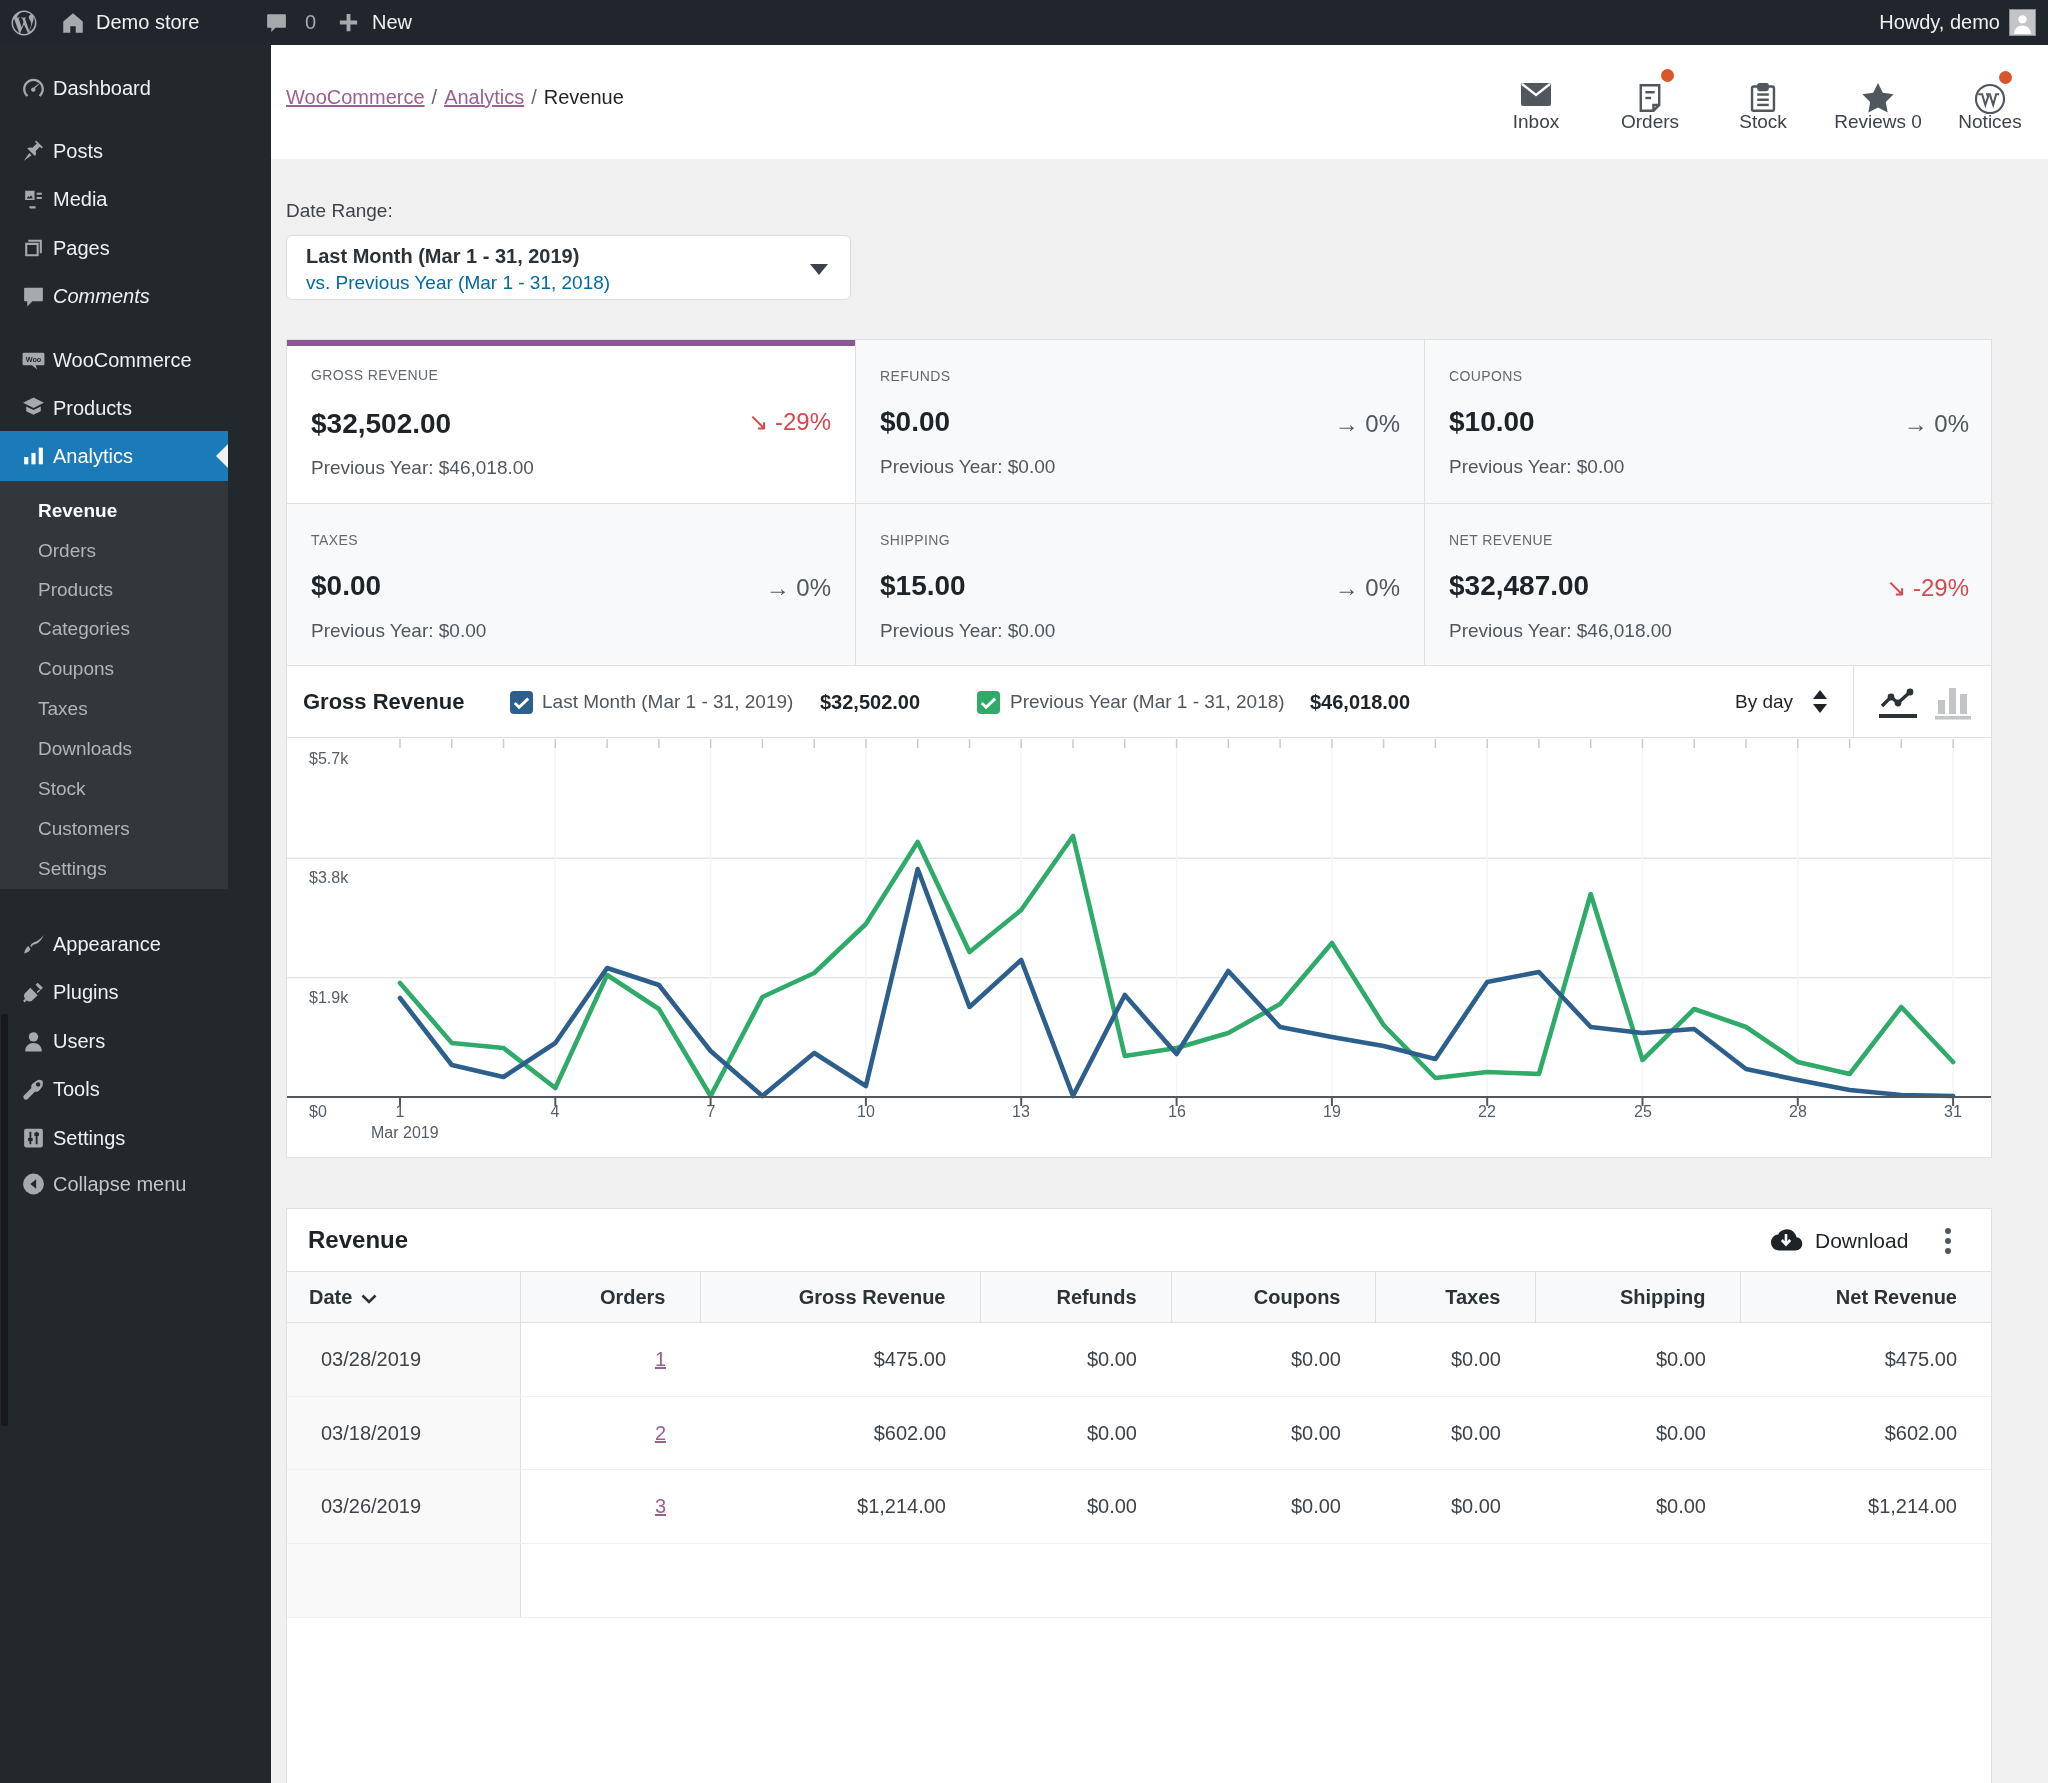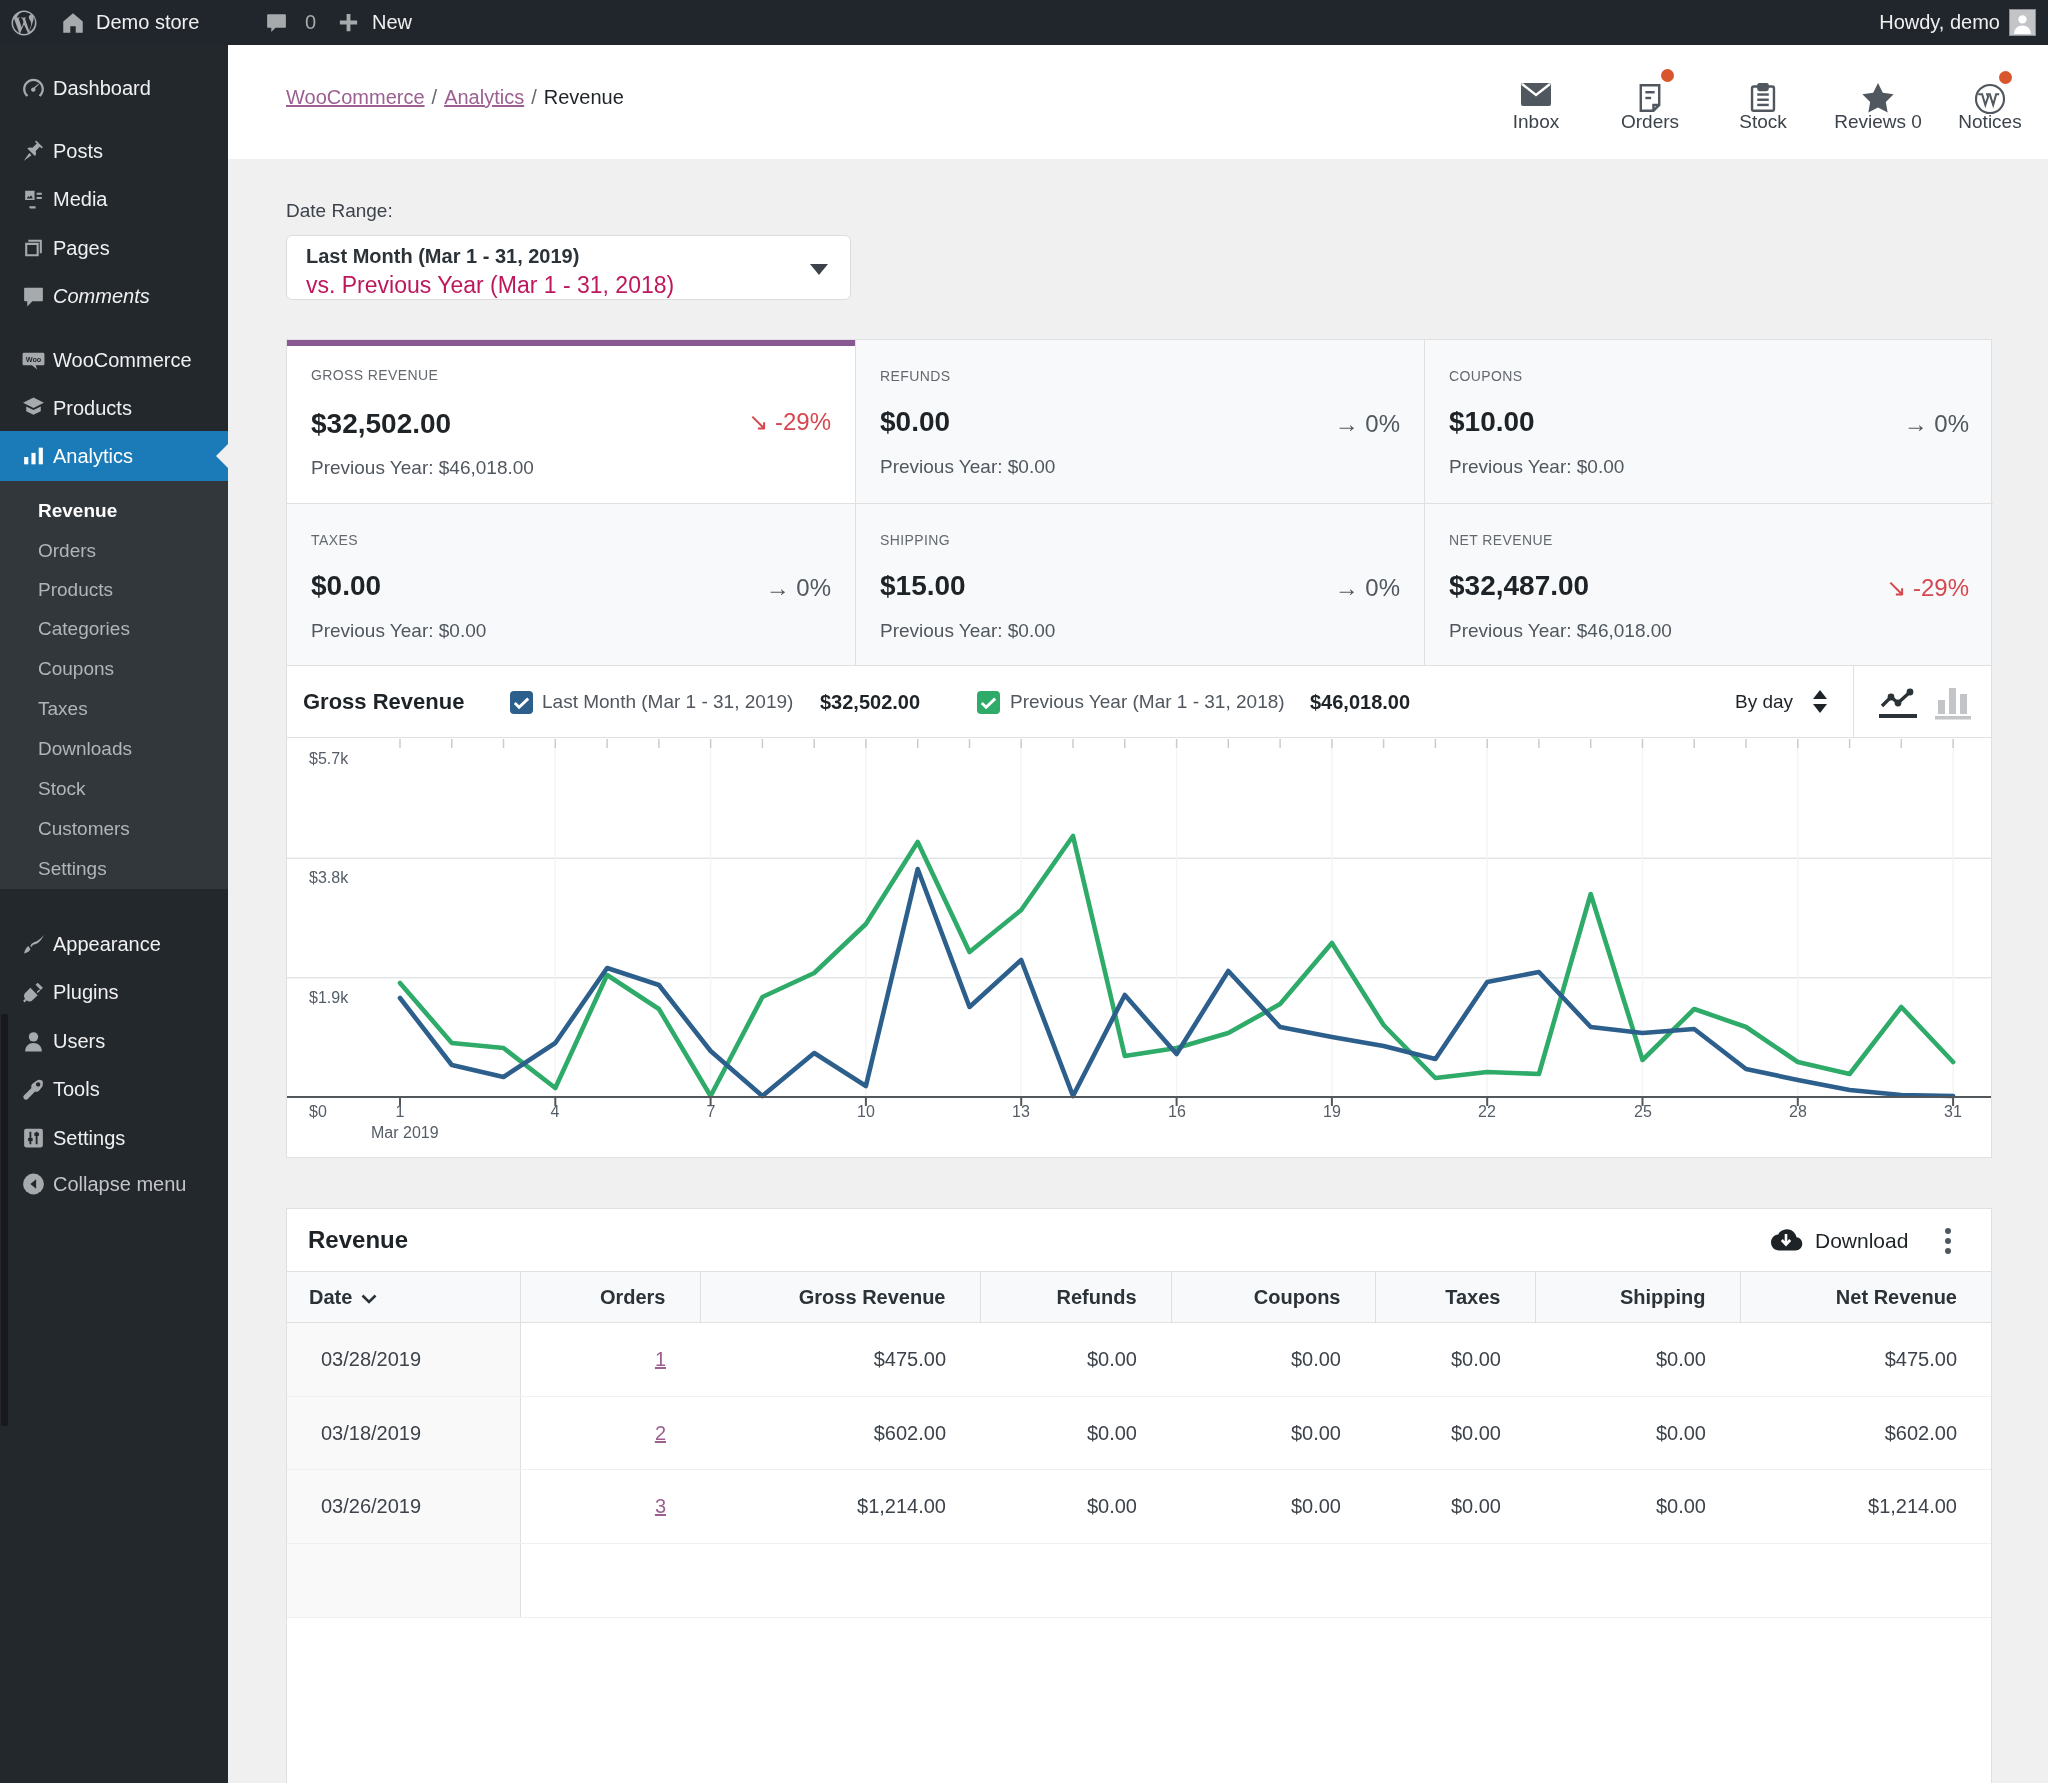--- a/index.html
+++ b/index.html
@@ -4,41 +4,41 @@
 <style>
 * { margin:0; padding:0; box-sizing:border-box; }
 html,body { width:2048px; height:1783px; overflow:hidden; }
 body { font-family:"Liberation Sans", sans-serif; background:#f0f0f1; position:relative; }
 .abs { position:absolute; }
 
 #adminbar { position:absolute; left:0; top:0; width:2048px; height:45px; background:#21262c; color:#f0f0f1; z-index:50; }
 #adminbar .item { position:absolute; top:0; height:45px; display:flex; align-items:center; font-size:20px; }
 #adminbar .gicon { color:#a7aaad; }
 
-#sidebar { position:absolute; left:0; top:45px; width:228px; height:1738px; background:#23282d; z-index:40; }
+#sidebar { position:absolute; left:0; top:45px; width:271px; height:1738px; background:#23282d; z-index:40; }
 .mitem { position:absolute; left:0; width:228px; height:49px; color:#f0f0f1; font-size:20px; }
 .mitem .txt { position:absolute; left:53px; top:50%; transform:translateY(-50%); }
 .mitem .ic { position:absolute; left:21px; top:50%; transform:translateY(-50%); width:25px; height:25px; color:#a7aaad; }
 #submenu { position:absolute; left:0; top:436px; width:228px; height:408px; background:#32373c; }
 .sitem { position:absolute; left:38px; color:#b0b5ba; font-size:19px; transform:translateY(-50%); }
 
 #content { position:absolute; left:228px; top:45px; width:1820px; height:1738px; background:#f0f0f1; }
 #topband { position:absolute; left:0; top:0; width:1820px; height:114px; background:#fff; }
 #breadcrumb { position:absolute; left:58px; top:0; height:104px; display:flex; align-items:center; font-size:20px; color:#1d2327; }
 #breadcrumb a { color:#9b5f91; text-decoration:underline; }
 #breadcrumb .sep { color:#646970; margin:0 7px; }
 .actbtn { position:absolute; top:0; width:110px; height:114px; text-align:center; color:#3c434a; }
 .actbtn .lbl { position:absolute; top:66px; width:100%; font-size:19px; color:#3c434a; }
 .actbtn svg { position:absolute; top:38px; left:50%; transform:translateX(-50%); }
 .reddot { position:absolute; width:13px; height:13px; border-radius:50%; background:#d9552b; }
 
 #daterange-label { position:absolute; left:58px; top:155px; font-size:19px; color:#3c434a; }
 #datebox { position:absolute; left:58px; top:190px; width:565px; height:65px; background:#fff; border:1px solid #dcdcde; border-radius:6px; }
 #datebox .l1 { position:absolute; left:19px; top:9px; font-size:20px; font-weight:bold; color:#2c3338; }
-#datebox .l2 { position:absolute; left:19px; top:36px; font-size:23px; color:#be185d; }
+#datebox .l2 { position:absolute; left:19px; top:36px; font-size:19px; color:#0369a1; }
 #datebox .caret { position:absolute; right:22px; top:28px; width:0; height:0; border-left:9px solid transparent; border-right:9px solid transparent; border-top:11px solid #3c434a; }
 
 #tiles { position:absolute; left:58px; top:294px; width:1706px; height:327px; background:#f8f9fa; border:1px solid #e0e0e0; }
 .tile { position:absolute; width:568px; height:163px; }
 .tile .tlabel { position:absolute; left:24px; top:28px; font-size:14px; color:#646970; letter-spacing:0.4px; }
 .tile .tamount { position:absolute; left:24px; top:66px; font-size:28px; font-weight:bold; color:#1d2327; }
 .tile .tprev { position:absolute; left:24px; top:116px; font-size:19px; color:#50575e; }
 .tile .tdelta { position:absolute; right:24px; top:70px; font-size:24px; }
 .delta-neg { color:#d5484f; }
 .delta-zero { color:#50575e; }

